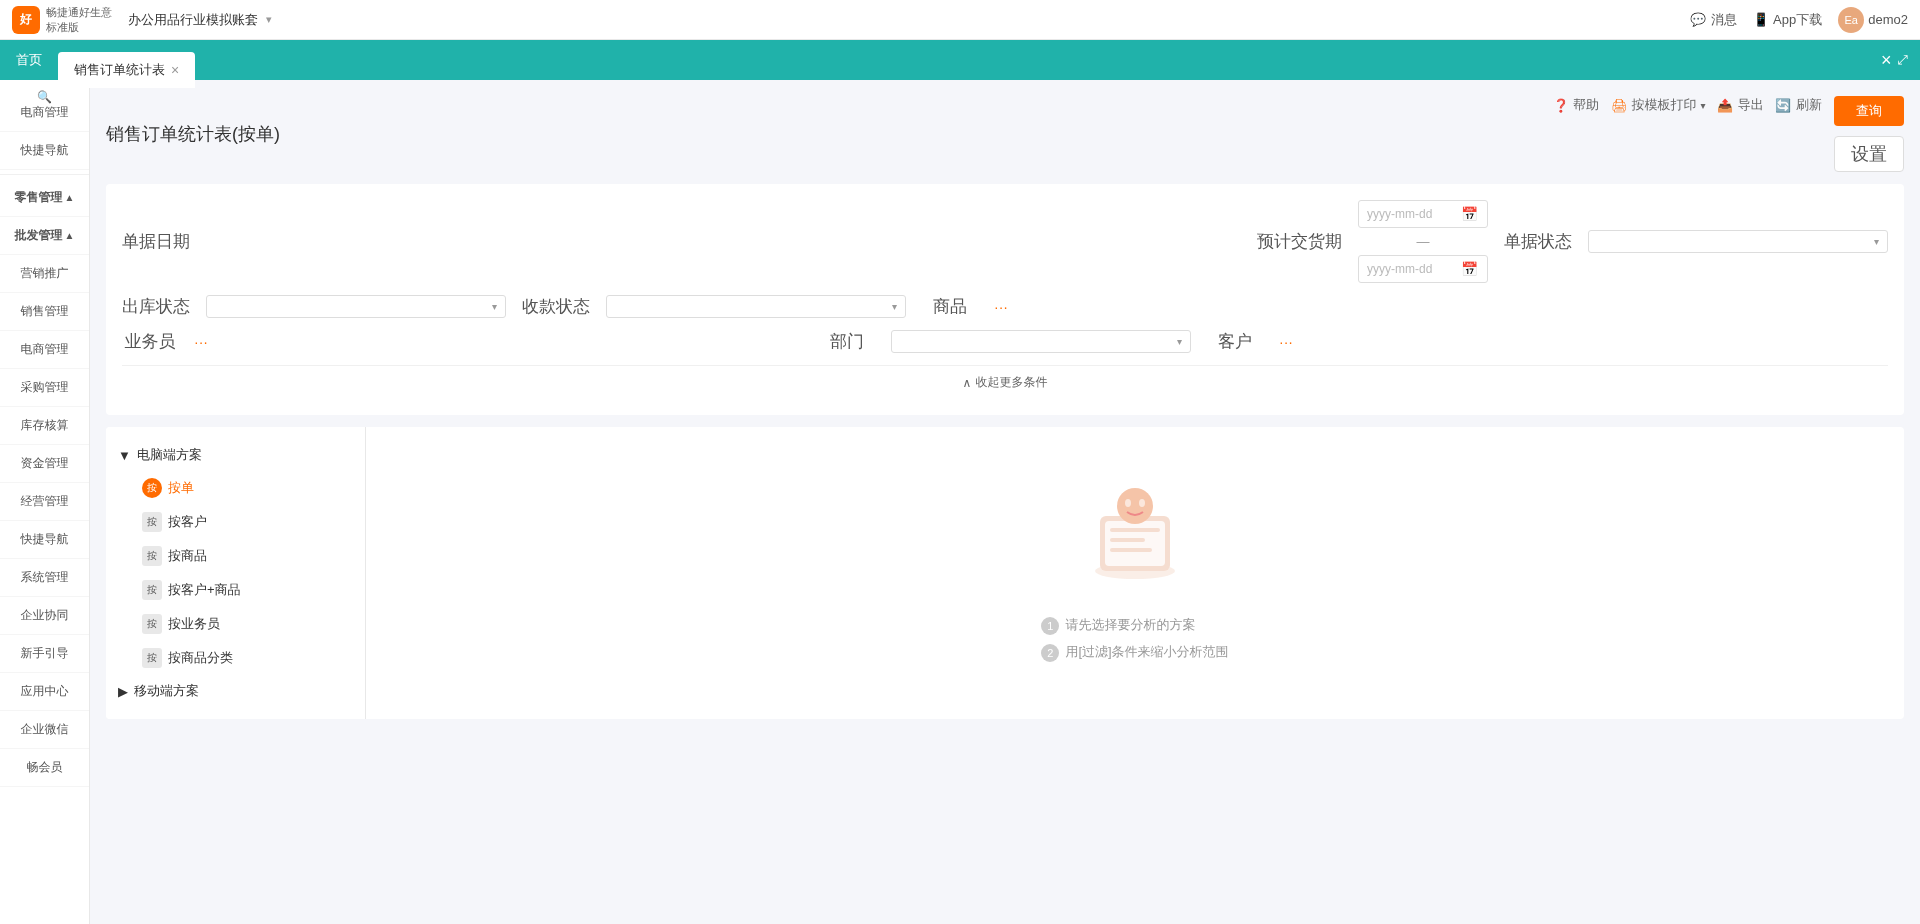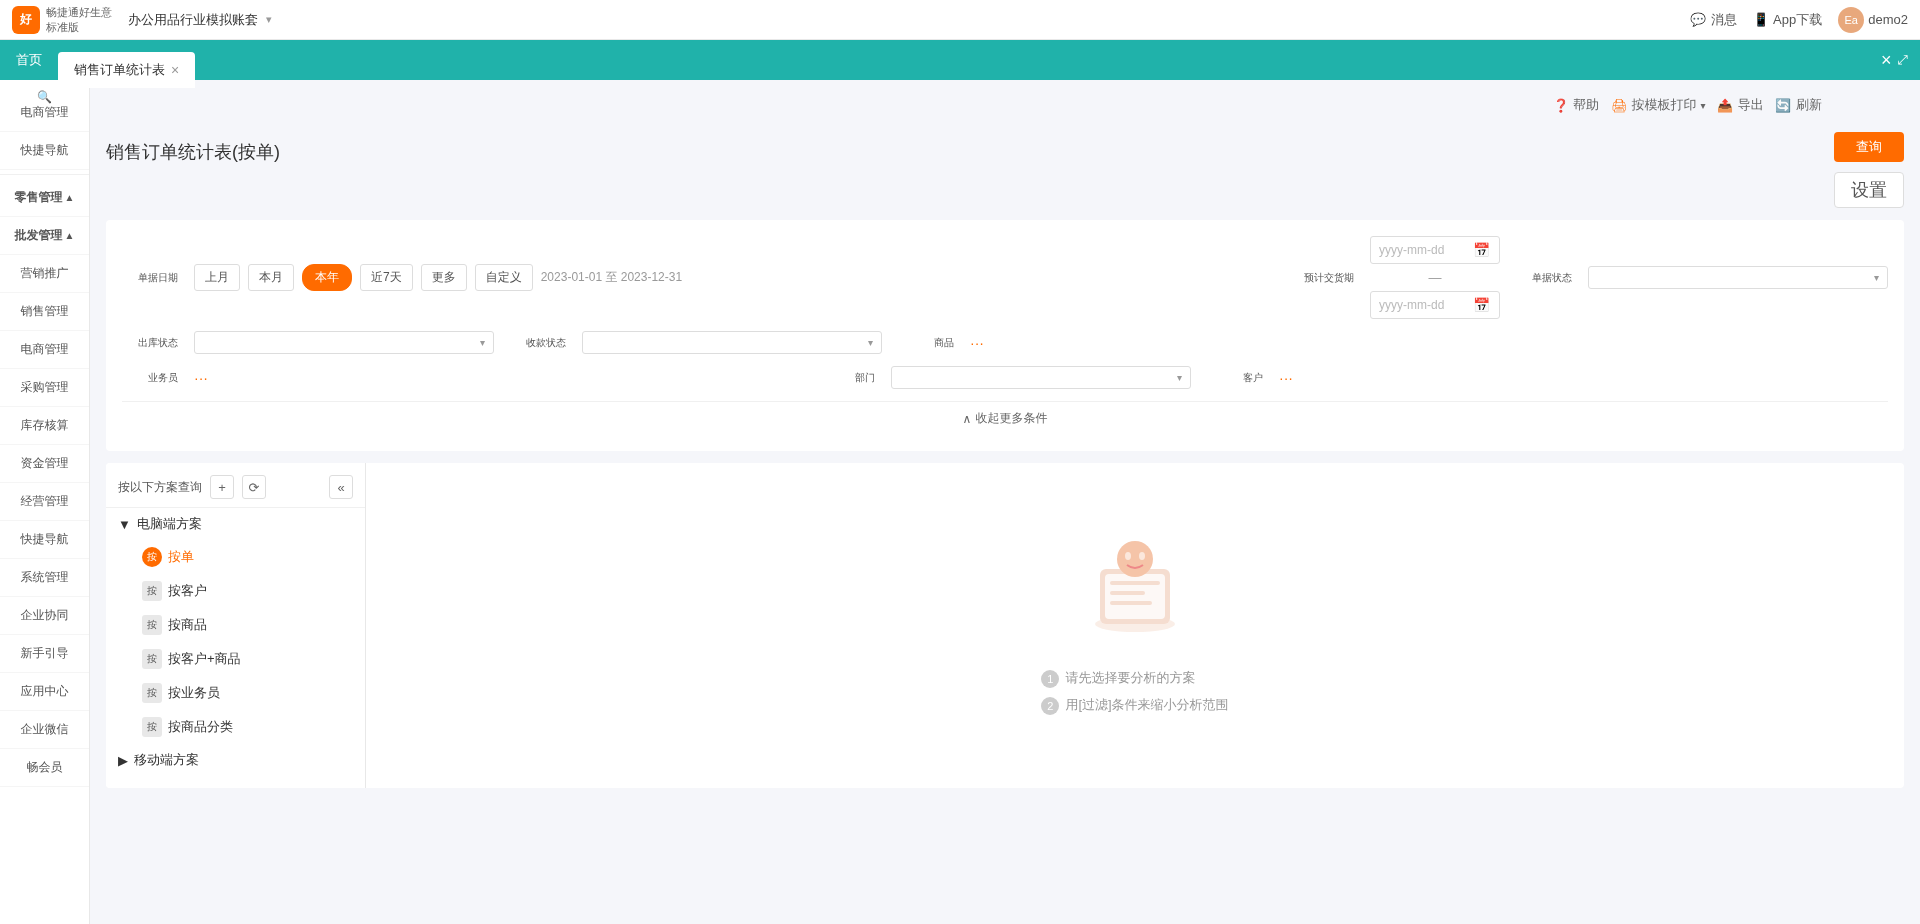--- a/index.html
+++ b/index.html
@@ -43,21 +43,21 @@
     .page-title { font-size: 18px; font-weight: 500; color: #333; }
     .page-actions { display: flex; align-items: center; gap: 12px; font-size: 13px; color: #666; }
     .page-action-item { display: flex; align-items: center; gap: 4px; cursor: pointer; }
     .page-action-item .icon { color: #ff6b00; }
     .btn-query { background: #ff6b00; color: #fff; border: none; padding: 6px 20px; border-radius: 4px; cursor: pointer; font-size: 13px; }
     .btn-settings { border: 1px solid #ddd; background: #fff; color: #555; padding: 5px 16px; border-radius: 4px; cursor: pointer; font-size: 18px; margin-top: 4px; }
 
     
     .filter-panel { background: #fff; border-radius: 4px; padding: 16px; margin-bottom: 12px; }
     .filter-row { display: flex; align-items: center; gap: 16px; margin-bottom: 12px; }
-    .filter-label { color: #555; font-size: 10px; white-space: nowrap; min-width: 56px; text-align: right; }
+    .filter-label { color: #555; font-size: 17px; white-space: nowrap; min-width: 56px; text-align: center; }
     .date-group { display: flex; align-items: center; gap: 8px; }
     .date-btn { padding: 4px 10px; border: 1px solid #ddd; border-radius: 3px; cursor: pointer; font-size: 12px; color: #555; background: #fff; }
     .date-btn.active { background: #ff6b00; color: #fff; border-color: #ff6b00; border-radius: 12px; padding: 4px 12px; }
     .date-range-text { font-size: 12px; color: #999; }
     .date-input-group { display: flex; align-items: center; gap: 6px; flex-direction: column; }
     .date-input { border: 1px solid #ddd; border-radius: 3px; padding: 5px 8px; font-size: 12px; color: #bbb; width: 130px; display: flex; align-items: center; justify-content: space-between; }
     .date-sep { color: #999; }
     .filter-select { border: 1px solid #ddd; border-radius: 3px; padding: 5px 8px; font-size: 12px; color: #999; display: flex; align-items: center; justify-content: space-between; min-width: 200px; cursor: pointer; }
     .filter-select-wide { min-width: 300px; }
     .filter-select .arrow { color: #999; font-size: 10px; }
@@ -78,21 +78,21 @@
     .tree-child { padding-left: 24px; }
 
     
     .right-panel { flex: 1; display: flex; flex-direction: column; align-items: center; justify-content: center; padding: 40px; }
     .empty-illustration { width: 120px; height: 120px; margin-bottom: 20px; }
     .empty-tips { list-style: none; text-align: left; }
     .empty-tips li { display: flex; align-items: flex-start; gap: 6px; margin-bottom: 8px; color: #999; font-size: 13px; }
     .tip-num { width: 18px; height: 18px; border-radius: 50%; background: #ccc; color: #fff; display: flex; align-items: center; justify-content: center; font-size: 11px; flex-shrink: 0; margin-top: 1px; }
 
     
-    .query-btn-area { display: flex; flex-direction: column; gap: 6px; margin-top: 36px; }
+    .query-btn-area { display: flex; flex-direction: column; gap: 6px; }
 
     .orange-calendar { color: #ff6b00; font-size: 14px; }
     .filter-section { display: flex; align-items: center; flex: 1; gap: 8px; }
   </style>
 </head>
 <body>
 
 <div class="top-bar">
   <div class="top-bar-left">
     <div class="logo-area">
@@ -228,29 +228,20 @@
           <button class="btn-query">查询</button>
           <button class="btn-settings">设置</button>
         </div>
       </div>
     </div>
 
     <div class="filter-panel">
 
       <div class="filter-row">
         <span class="filter-label">单据日期</span>
-        <div class="date-group">
-          <button class="date-btn">上月</button>
-          <button class="date-btn">本月</button>
-          <button class="date-btn active">本年</button>
-          <button class="date-btn">近7天</button>
-          <button class="date-btn">更多</button>
-          <button class="date-btn">自定义</button>
-          <span class="date-range-text">2023-01-01 至 2023-12-31</span>
-        </div>
         <span class="filter-label" style="margin-left:auto;">预计交货期</span>
         <div class="date-input-group">
           <div class="date-input">
             <span>yyyy-mm-dd</span>
             <span class="orange-calendar">📅</span>
           </div>
           <span class="date-sep">—</span>
           <div class="date-input">
             <span>yyyy-mm-dd</span>
             <span class="orange-calendar">📅</span>
@@ -298,26 +289,20 @@
 
       <div class="collapse-btn">
         <span>∧</span>
         <span>收起更多条件</span>
       </div>
     </div>
 
     <div class="split-area">
 
       <div class="left-panel">
-        <div class="left-panel-toolbar">
-          <span class="lp-search-label">按以下方案查询</span>
-          <div class="lp-tool-btn">+</div>
-          <div class="lp-tool-btn">⟳</div>
-          <div class="lp-collapse lp-tool-btn">«</div>
-        </div>
         <div class="tree-node">
           <span>▼</span>
           <span>电脑端方案</span>
         </div>
         <div class="tree-child">
           <div class="tree-node active">
             <div class="tree-node-icon">
                 <span>按</span>
               </div>
             <span>按单</span>

